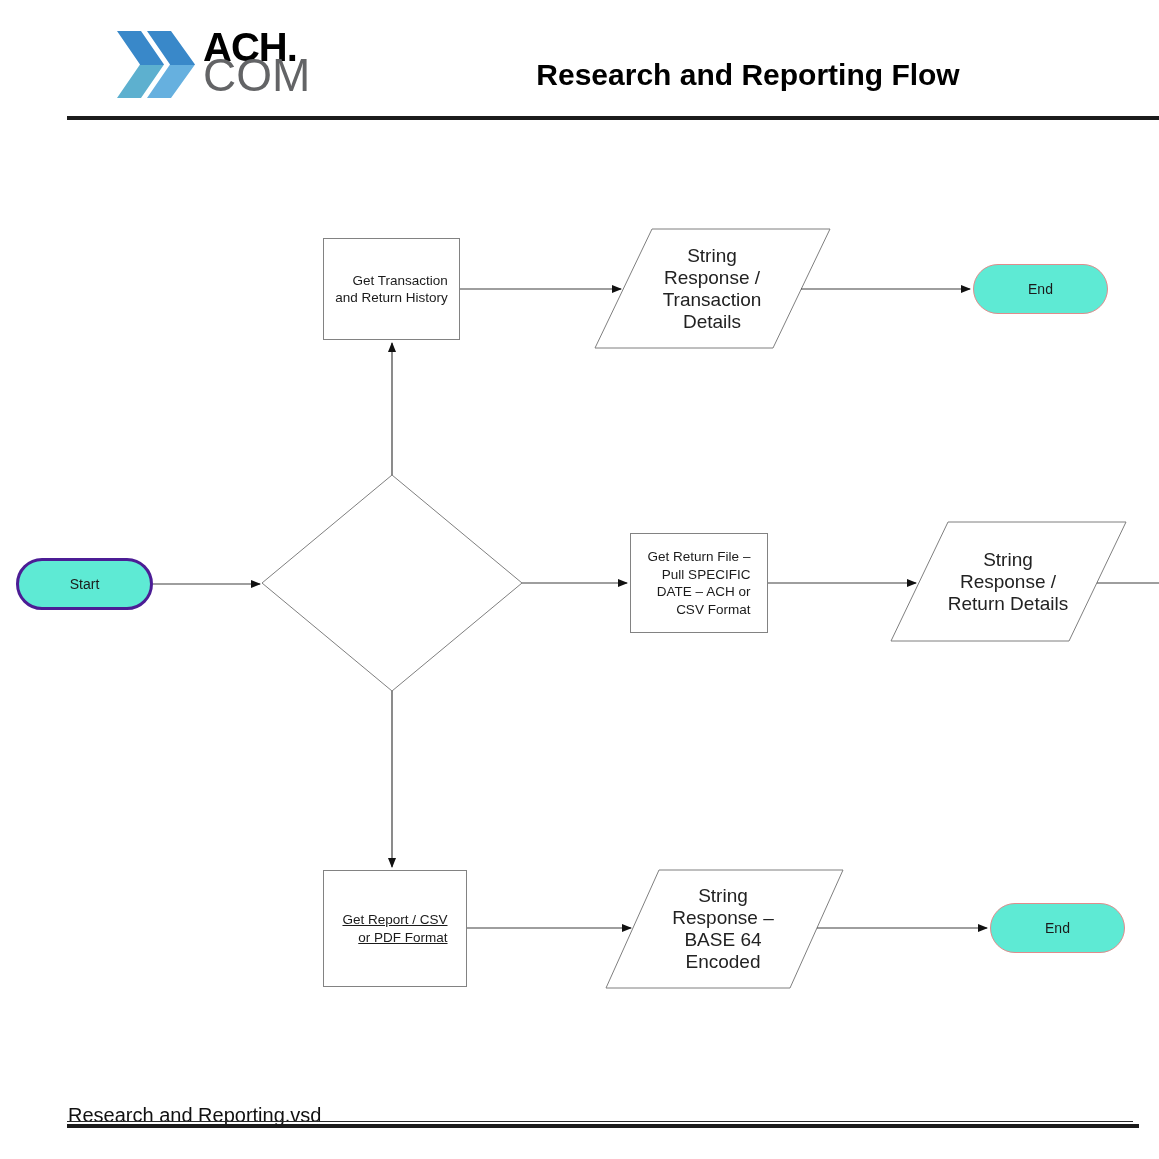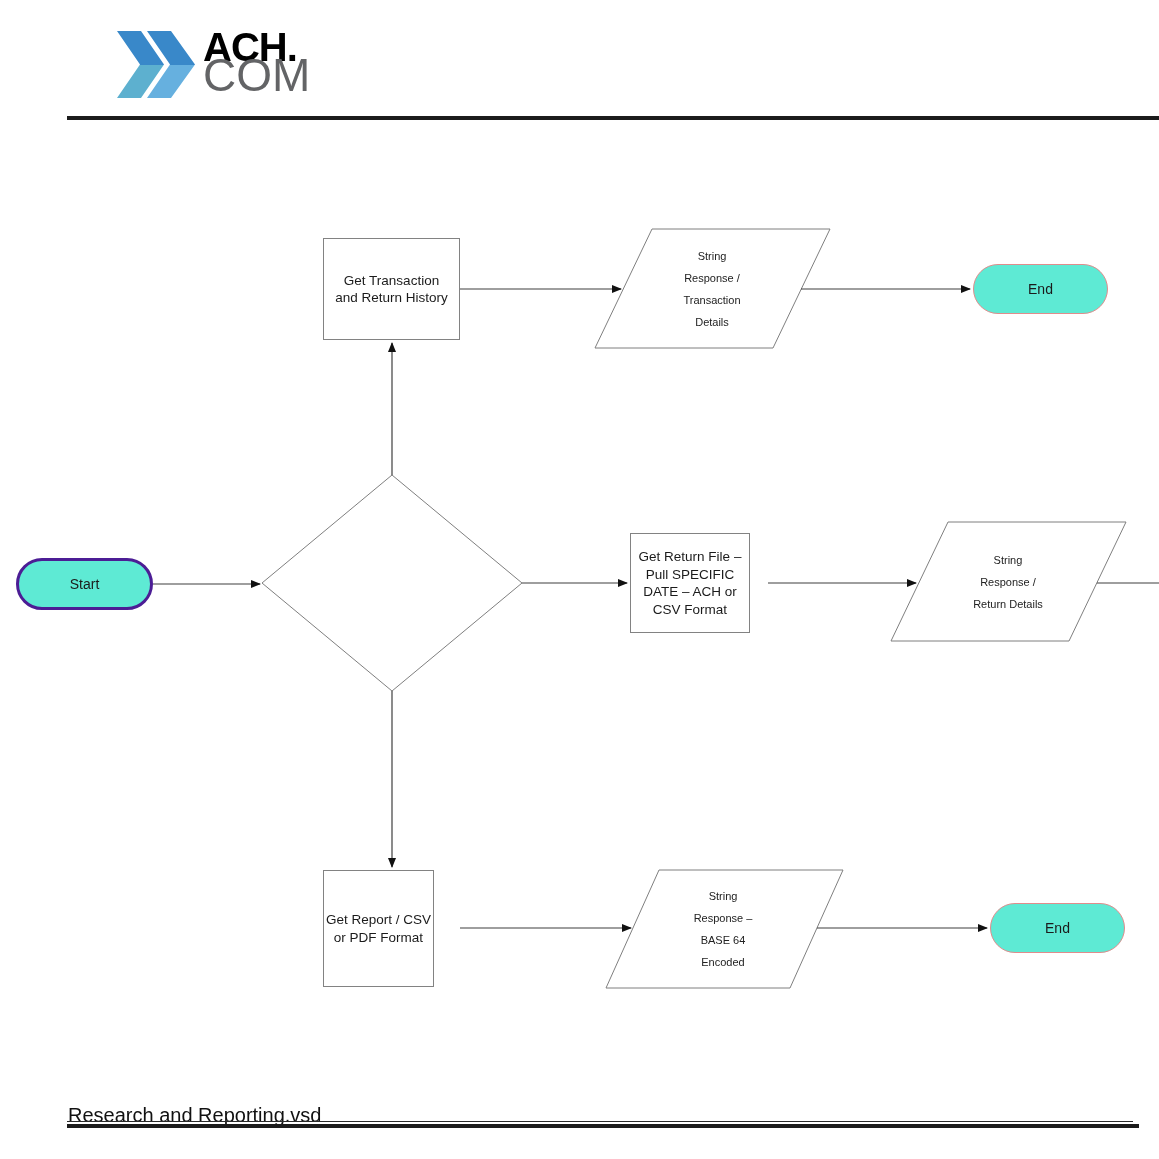--- a/index.html
+++ b/index.html
@@ -10,31 +10,31 @@
   
   .brand-text{position:absolute;left:203px;top:33px;line-height:28px;}
   .brand-top{font-size:40px;font-weight:700;color:#000000;letter-spacing:-1px;}
   .brand-bottom{font-size:46px;font-weight:400;color:#636466;letter-spacing:0;}
   .page-title{position:absolute;left:398px;top:58px;width:700px;text-align:center;
               font-size:30px;font-weight:700;color:#000;}
   .header-rule{position:absolute;left:67px;top:116px;width:1092px;height:4px;background:#1c1c1c;}
 
   
   .rect-node{position:absolute;box-sizing:border-box;background:#fff;border:1px solid #828282;
-             display:flex;align-items:center;justify-content:center;text-align:center;
+             display:flex;align-items:center;justify-content:center;text-align:right;
              white-space:pre-line;font-size:13.5px;line-height:17.5px;color:#1b1b1b;}
   .stadium{position:absolute;box-sizing:border-box;background:#5eead4;border-radius:26px;
            display:flex;align-items:center;justify-content:center;
            font-size:14px;color:#1b1b1b;}
   .stadium.start{border:3px solid #4c1d95;}
   .stadium.end{border:1px solid #e08c8c;}
   .node-label{position:absolute;display:flex;align-items:center;justify-content:center;
               text-align:center;white-space:pre-line;color:#1b1b1b;}
   .decision-label{font-size:13.5px;line-height:17.5px;}
-  .para-label{font-size:11px;line-height:22px;color:#222;}
+  .para-label{font-size:19px;line-height:22px;color:#222;}
 
   
   .footer-file{position:absolute;left:68px;top:1104px;font-size:20px;color:#111;}
   .footer-thin{position:absolute;left:67px;top:1121px;width:1066px;height:1px;background:#2a2a2a;}
   .footer-rule{position:absolute;left:67px;top:1124px;width:1072px;height:4px;background:#1c1c1c;}
 </style>
 </head>
 <body>
 
 <div class="canvas">
@@ -54,20 +54,21 @@
           <stop offset="1" stop-color="#66b0df"></stop>
       </linearGradient>
     </defs>
     <polygon points="0,0 24,0 47,33.5 24,67 0,67 23,33.5" fill="url(#gradL)"></polygon>
     <polygon points="30,0 54,0 78,33.5 54,67 30,67 53,33.5" fill="url(#gradR)"></polygon>
   </svg>
   <div class="brand-text">
     <div class="brand-top">ACH.</div>
     <div class="brand-bottom">COM</div>
   </div>
+  <div class="page-title">Research and Reporting Flow</div>
   <div class="header-rule"></div>
 
   <svg class="layer" width="1159" height="1159" viewBox="0 0 1159 1159">
     <defs>
       <marker id="arrow" markerWidth="10" markerHeight="8" refX="9" refY="4" orient="auto" markerUnits="userSpaceOnUse">
         <path d="M0,0 L10,4 L0,8 Z" fill="#111"></path>
       </marker>
     </defs>
 
     <polygon points="392,475 522,583 392,691 262,583" fill="#fff" stroke="#7f7f7f" stroke-width="1"></polygon>
@@ -100,32 +101,32 @@
 
   <div class="node-label para-label" style="left:642px;top:239px;width:140px;height:100px;">String
 Response /
 Transaction
 Details</div>
 
   <div class="stadium end" style="left:973px;top:264px;width:135px;height:50px;">
     <span>End</span>
   </div>
 
-  <div class="rect-node" style="left:630px;top:533px;width:120px;height:100px;">
+  <div class="rect-node" style="left:630px;top:533px;width:138px;height:100px;">
     <span>Get Return File –
 Pull SPECIFIC
 DATE – ACH or
 CSV Format</span>
   </div>
 
   <div class="node-label para-label" style="left:938px;top:532px;width:140px;height:100px;">String
 Response /
 Return Details</div>
 
-  <div class="rect-node" style="left:323px;top:870px;width:111px;height:117px;">
+  <div class="rect-node" style="left:323px;top:870px;width:144px;height:117px;text-decoration:underline;">
     <span>Get Report / CSV
 or PDF Format</span>
   </div>
 
   <div class="node-label para-label" style="left:653px;top:879px;width:140px;height:100px;">String
 Response –
 BASE 64
 Encoded</div>
 
   <div class="stadium end" style="left:990px;top:903px;width:135px;height:50px;">

